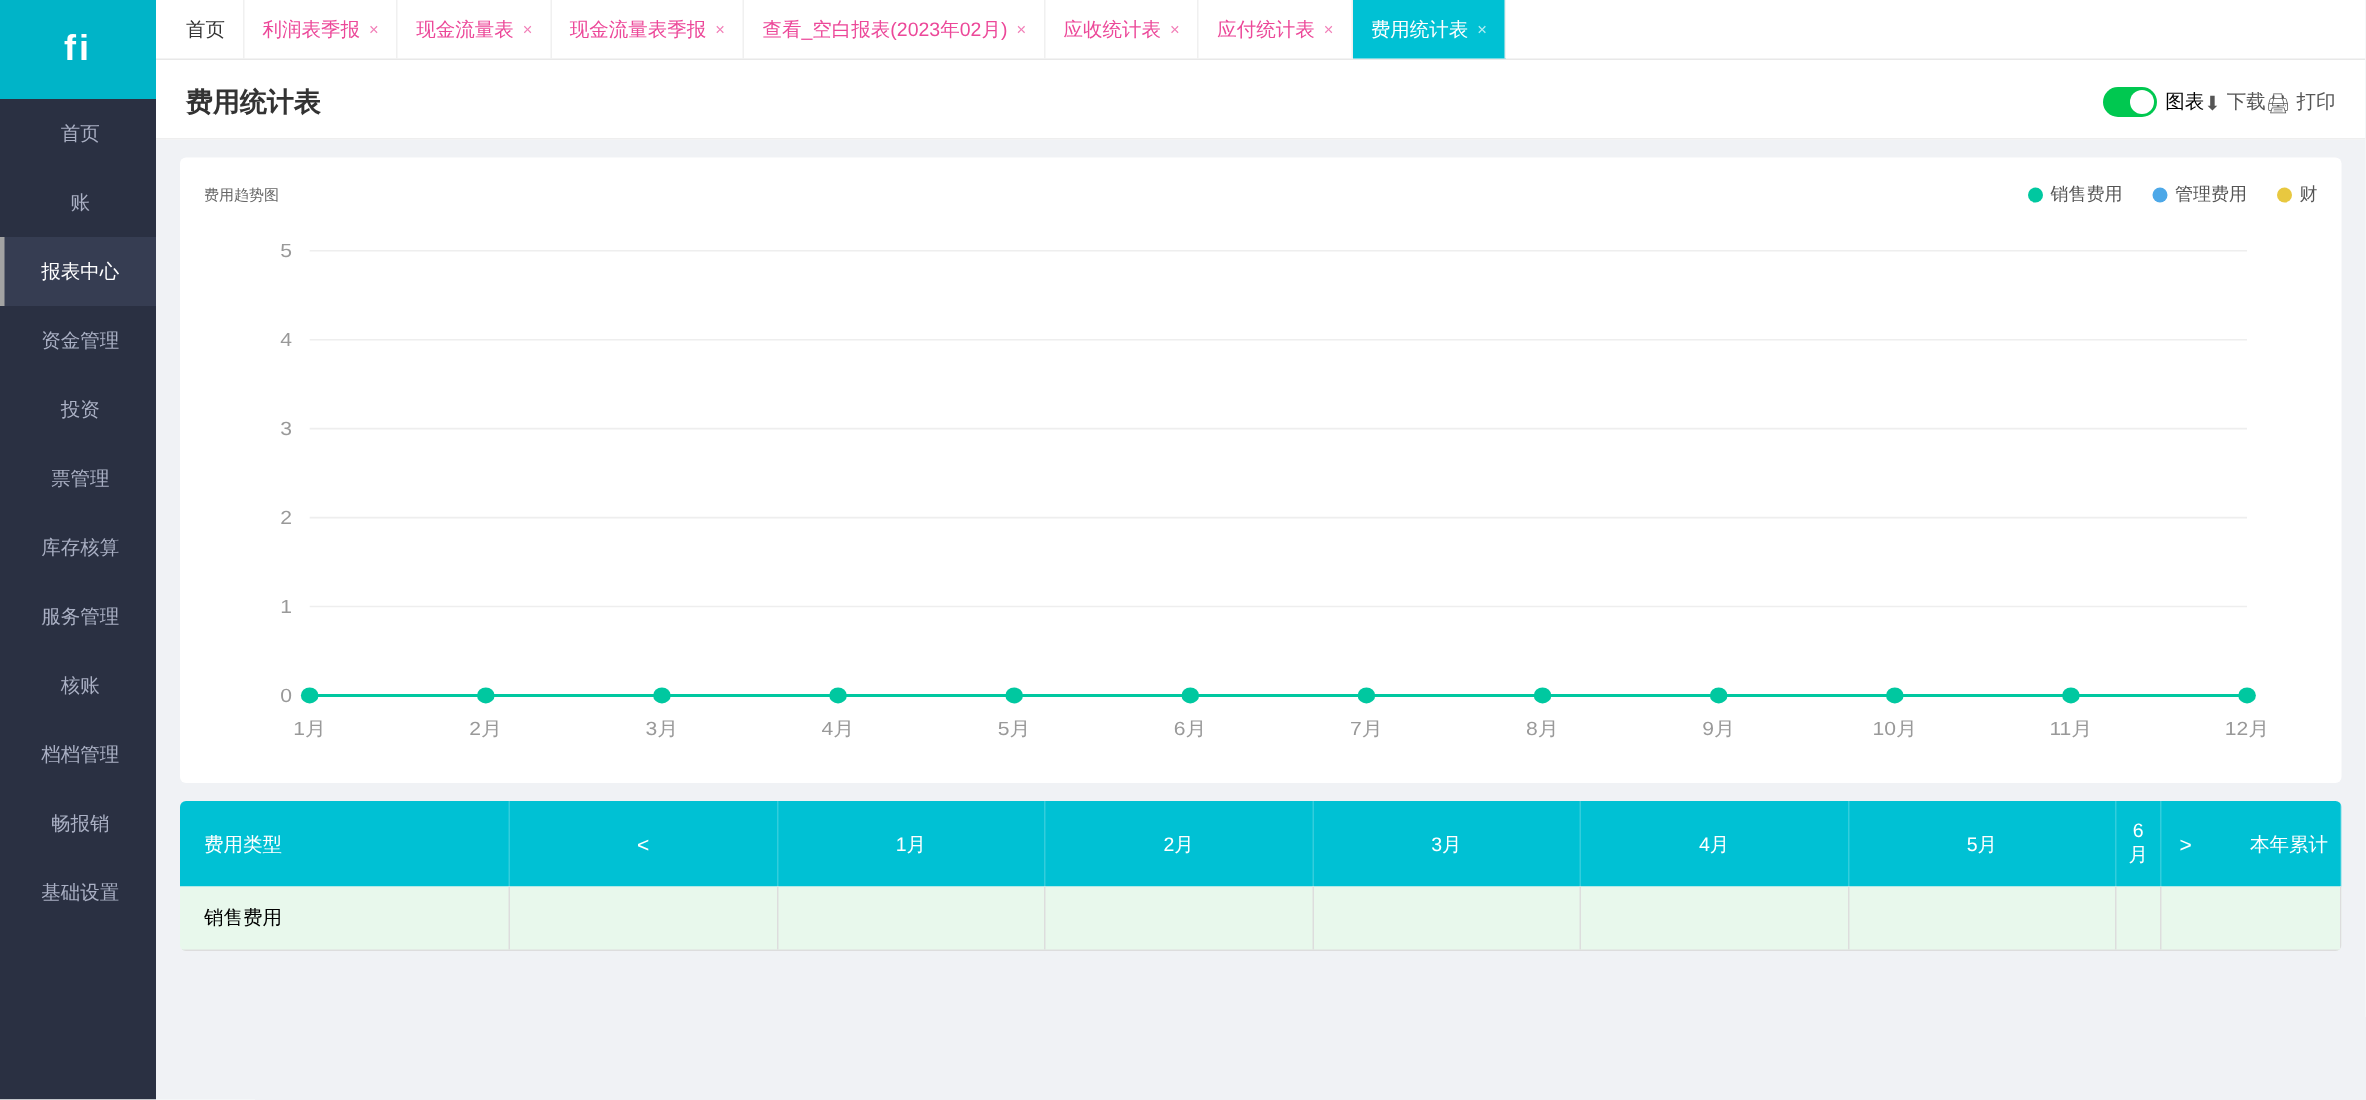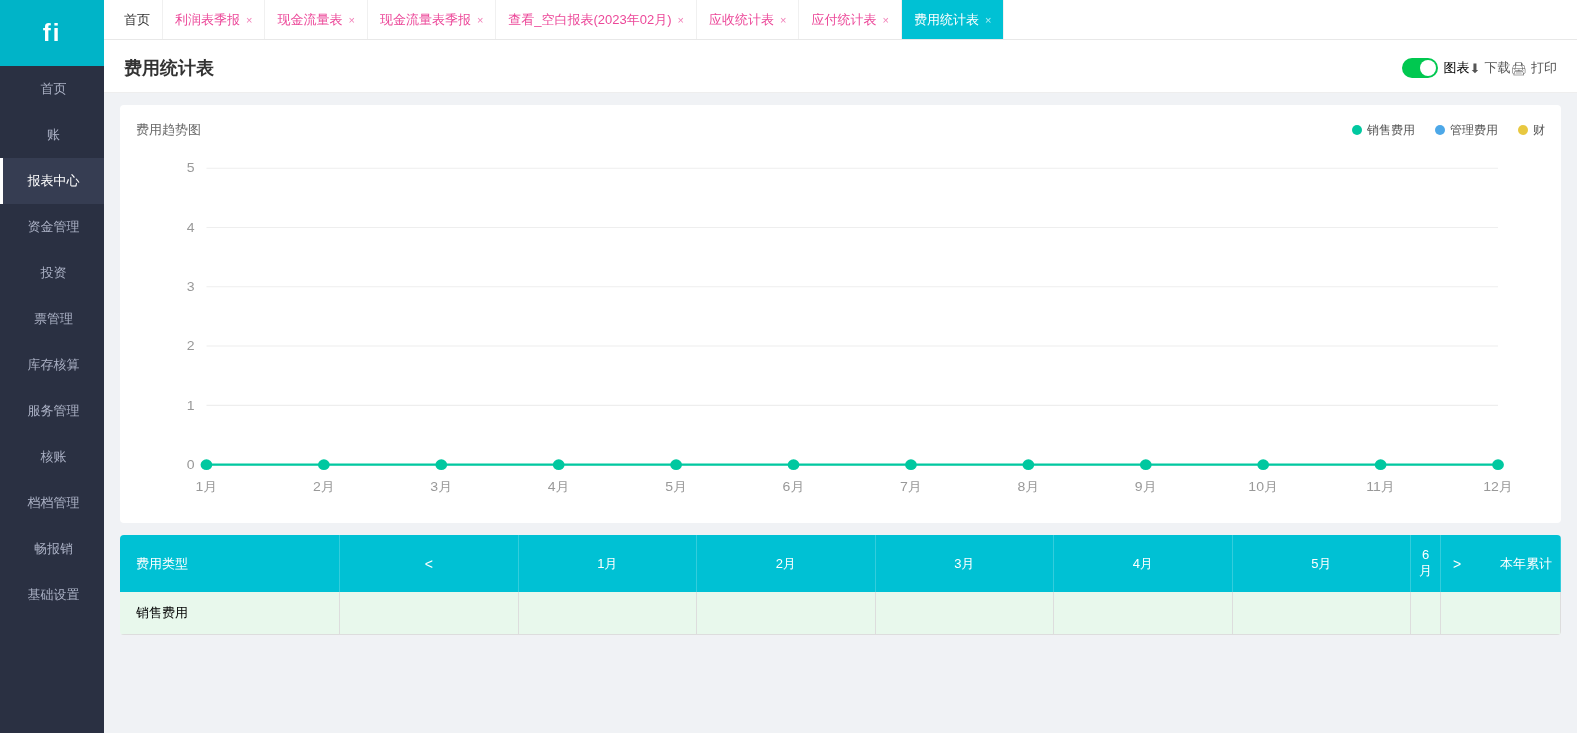--- a/index.html
+++ b/index.html
@@ -28,21 +28,21 @@
       letter-spacing: 2px;
     }
     .sidebar-item {
       padding: 14px 10px;
       text-align: center;
       cursor: pointer;
       font-size: 13px;
       color: #aab0c4;
       border-left: 3px solid transparent;
     }
-    .sidebar-item.active { background: #363d52; color: white; border-left: 3px solid #ffffff; }
+    .sidebar-item.active { background: #363d52; color: white; border-left: 3px solid #a3a3a3; }
 
     
     .main {
       flex: 1;
       display: flex;
       flex-direction: column;
       background: #f0f2f5;
       overflow: hidden;
     }
 
@@ -149,21 +149,21 @@
       border-radius: 4px;
       flex-shrink: 0;
     }
     .chart-header {
       display: flex;
       align-items: center;
       justify-content: space-between;
       margin-bottom: 8px;
     }
     .chart-title {
-      font-size: 13px;
+      font-size: 10px;
       color: #666;
     }
     .legend {
       display: flex;
       align-items: center;
       gap: 20px;
       font-size: 12px;
       color: #555;
     }
     .legend-item {

